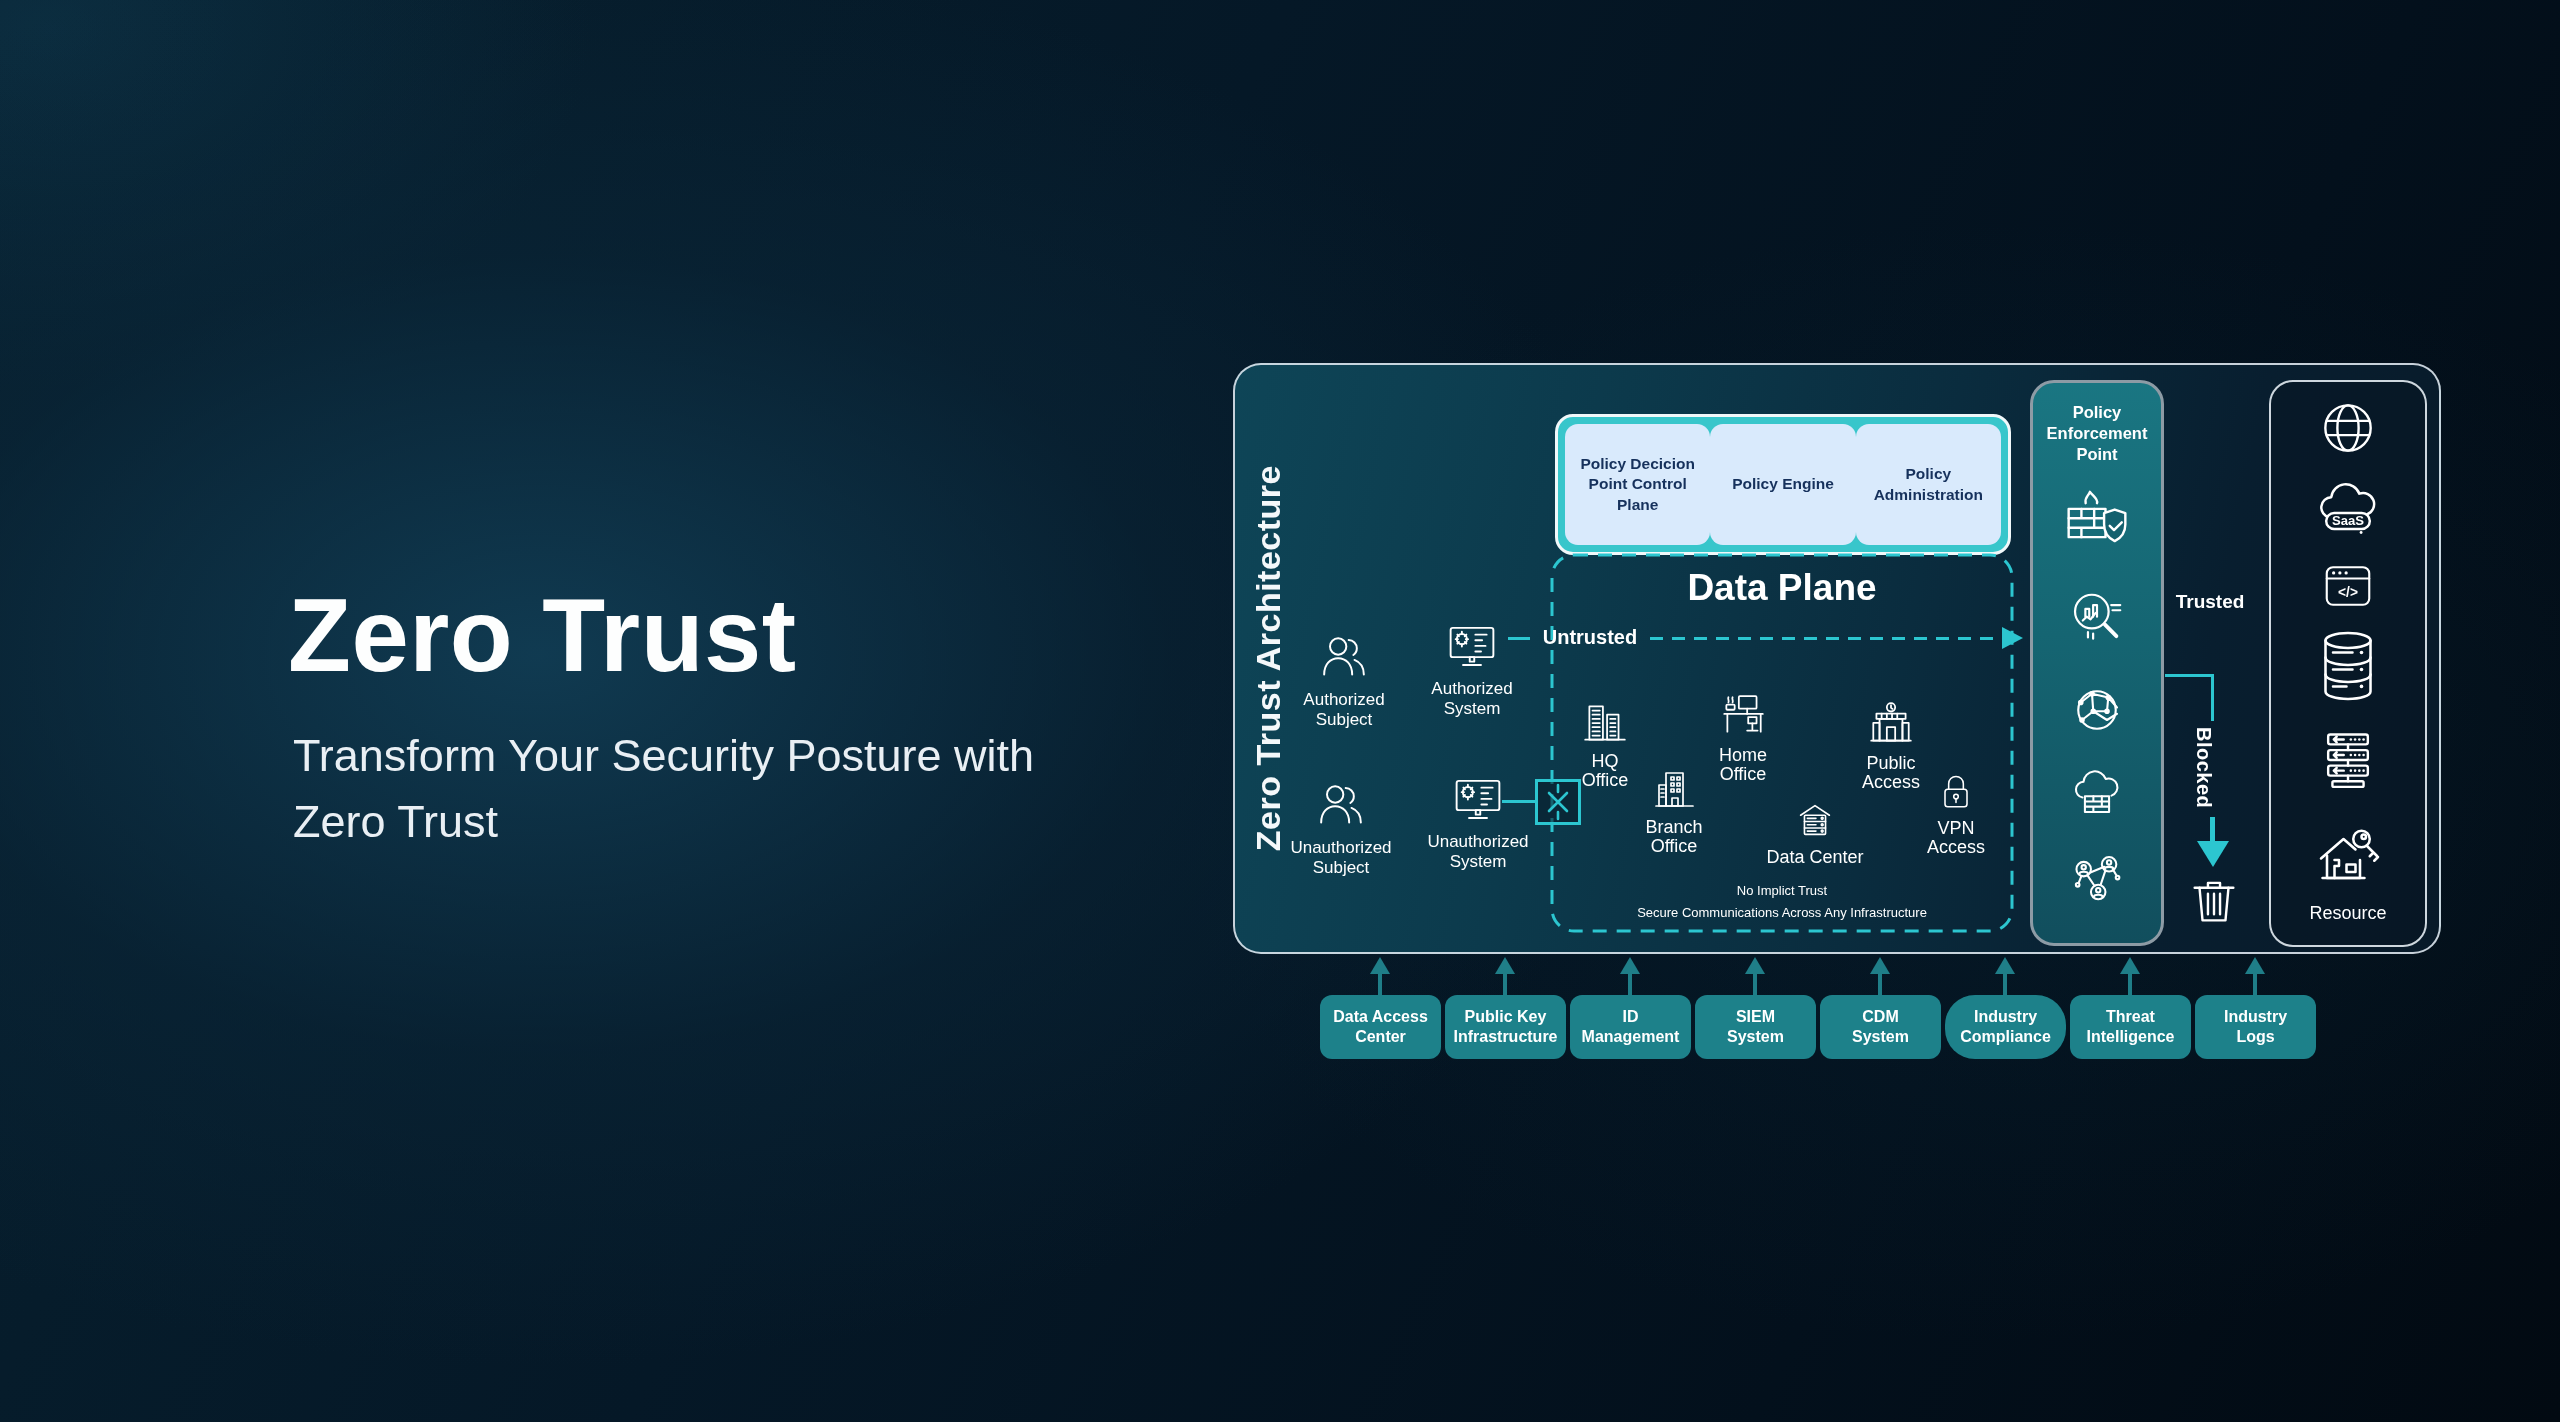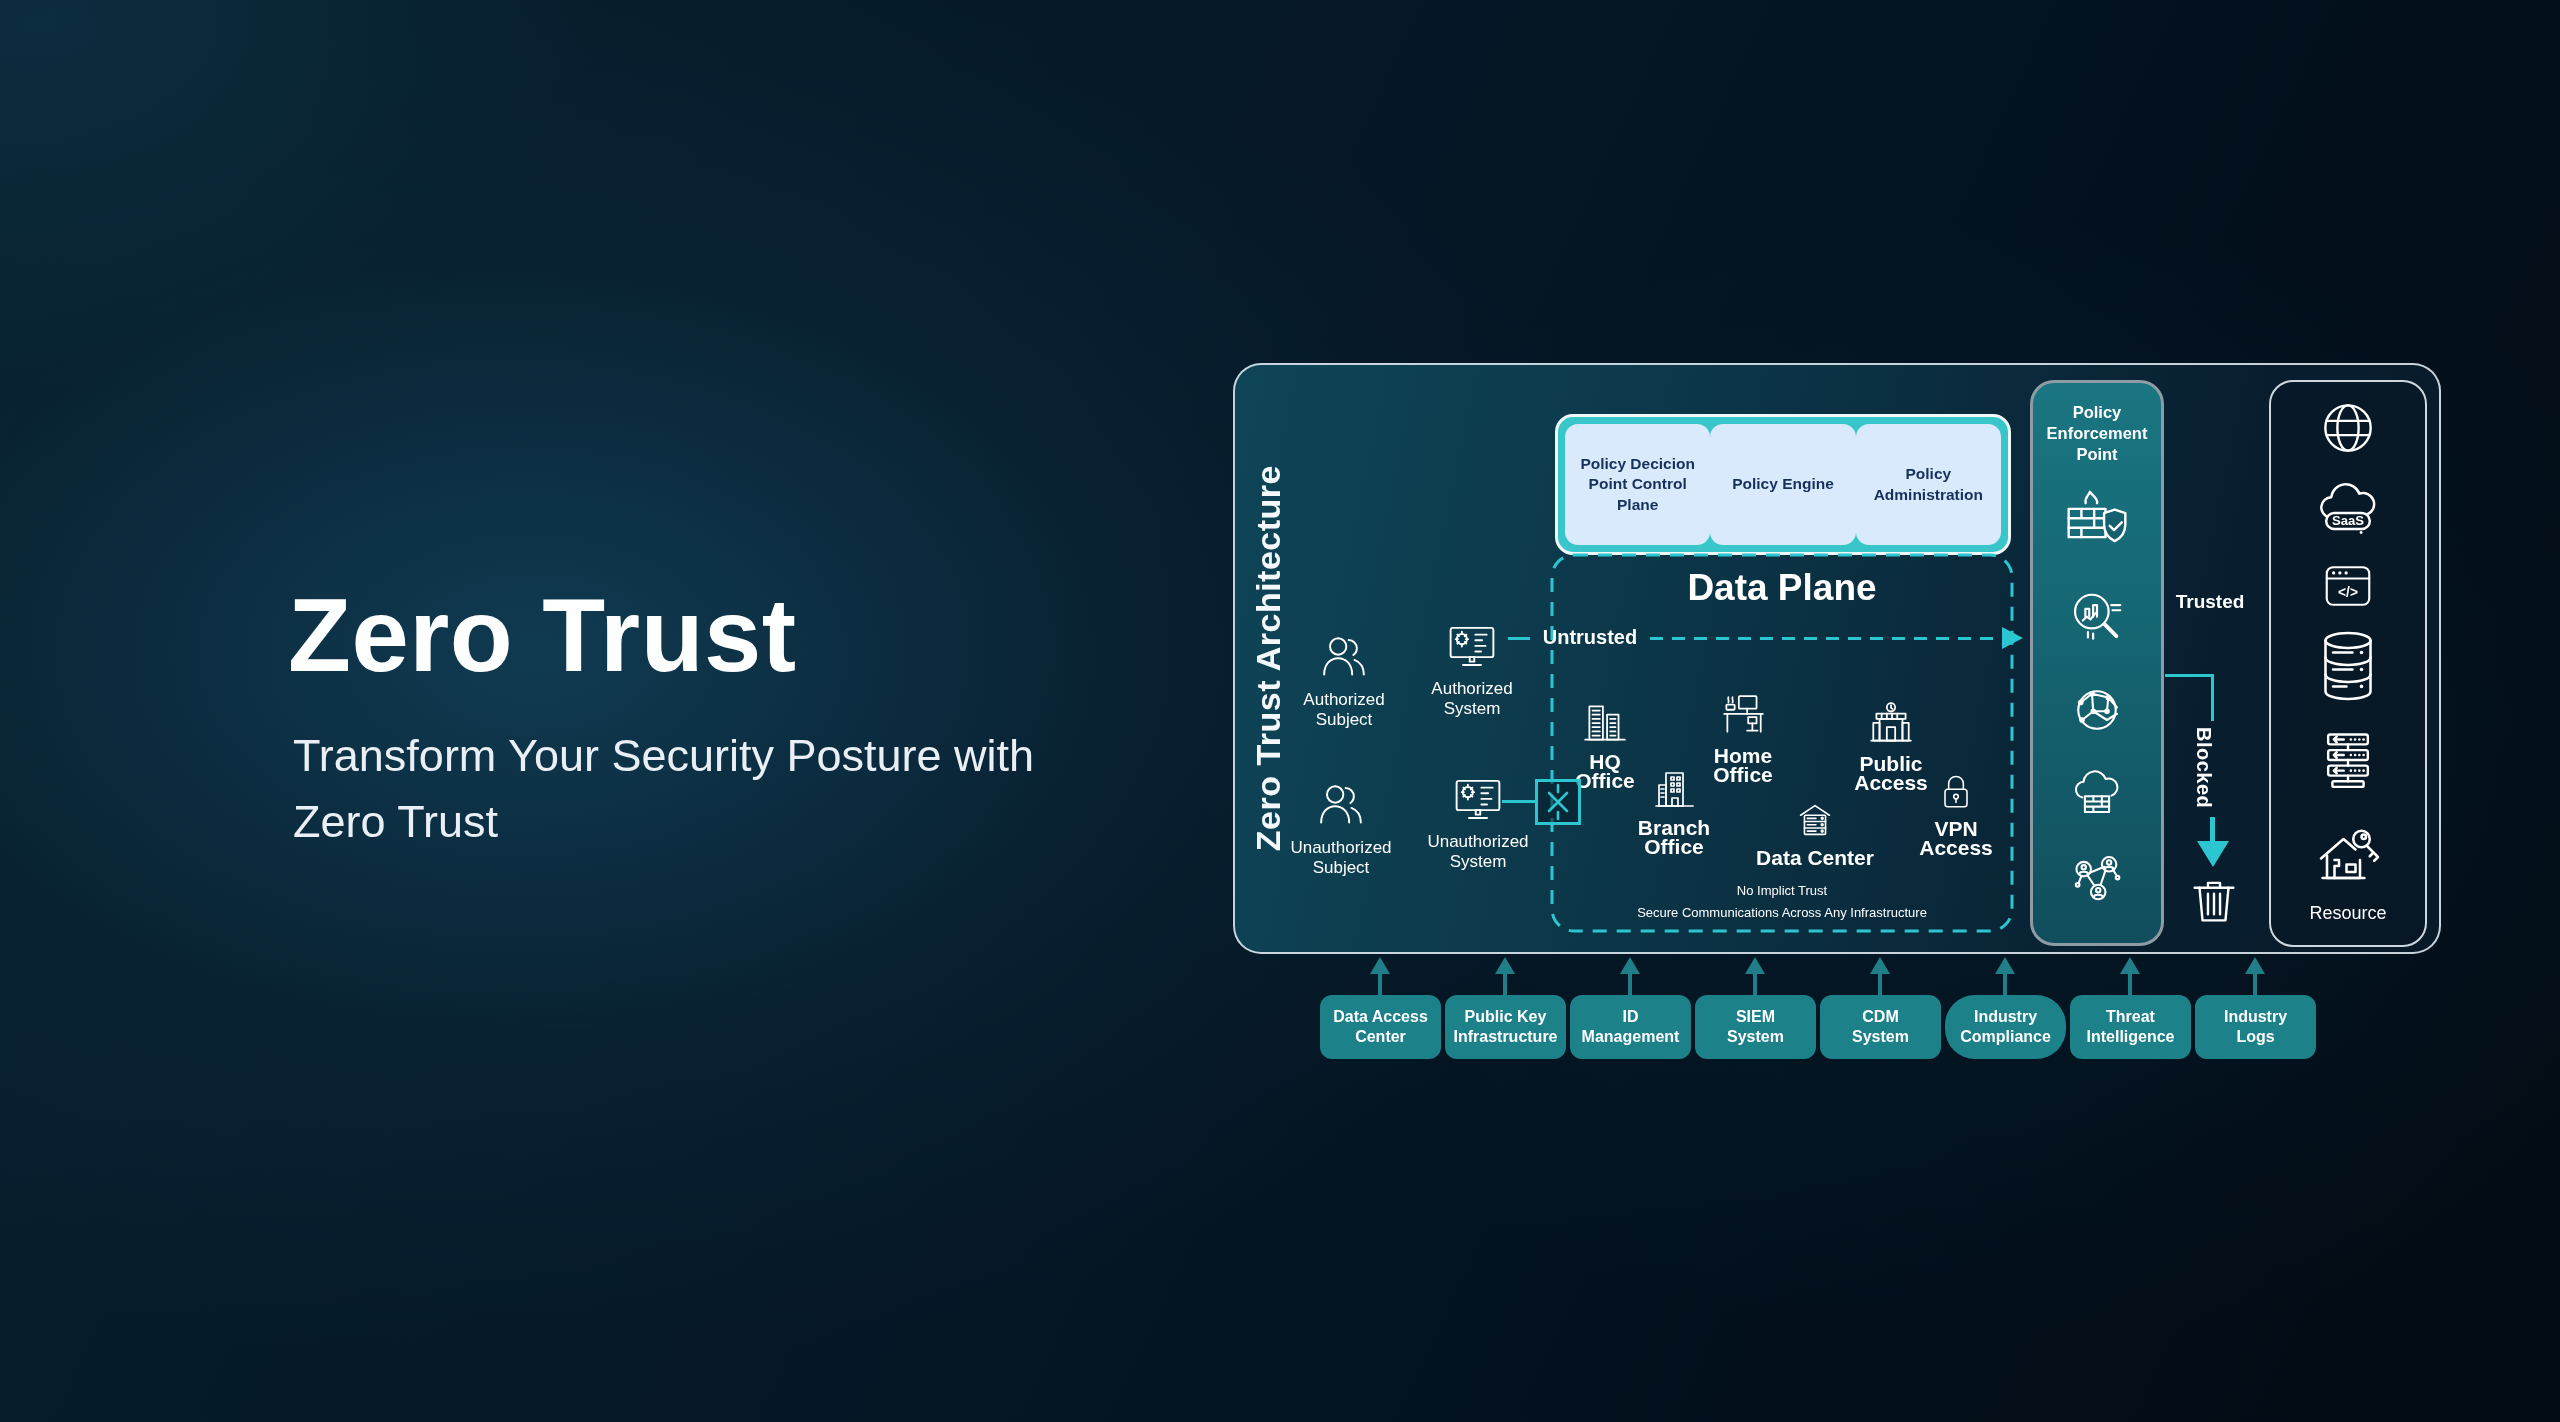--- a/index.html
+++ b/index.html
@@ -29,21 +29,21 @@
   .pdp{left:320px;top:15px;width:456px;height:141px;background:#38c6cb;border:3px solid #f1f8fa;
        border-radius:18px;box-sizing:border-box;display:flex;gap:0;padding:7px;margin-top:34px;}
   .pdp-box{flex:1;background:#d9eafc;border-radius:13px;display:flex;align-items:center;justify-content:center;
        color:#16315c;font-size:15.5px;font-weight:700;text-align:center;padding:0 9px;line-height:1.3;}
 
   
   .data-plane{left:315px;top:188px;width:464px;height:380px;}
   .dp-border{position:absolute;inset:0;}
   .dp-title{position:absolute;left:0;right:0;top:14px;text-align:center;font-size:37px;font-weight:700;color:#fff;}
   .dp-node{position:absolute;display:flex;flex-direction:column;align-items:center;color:#fff;}
-  .dp-node .txt{margin-top:5px;font-size:21px;line-height:19px;font-weight:700;text-align:center;}
+  .dp-node .txt{margin-top:5px;font-size:18px;line-height:19px;font-weight:400;text-align:center;}
   .dp-footer{position:absolute;left:0;right:0;bottom:9px;text-align:center;font-size:13px;line-height:22px;font-weight:500;color:#fff;}
 
   
   .actor{position:absolute;display:flex;flex-direction:column;align-items:center;color:#fff;}
   .actor .txt{margin-top:5px;font-size:17px;line-height:20px;font-weight:500;text-align:center;}
 
   
   .teal{background:#2cc6d0;}
   .dash-line{height:3px;background:repeating-linear-gradient(90deg,#2cc6d0 0 13px,transparent 13px 22px);}
   .arrow-right{width:0;height:0;border-top:11px solid transparent;border-bottom:11px solid transparent;border-left:21px solid #2cc6d0;}

